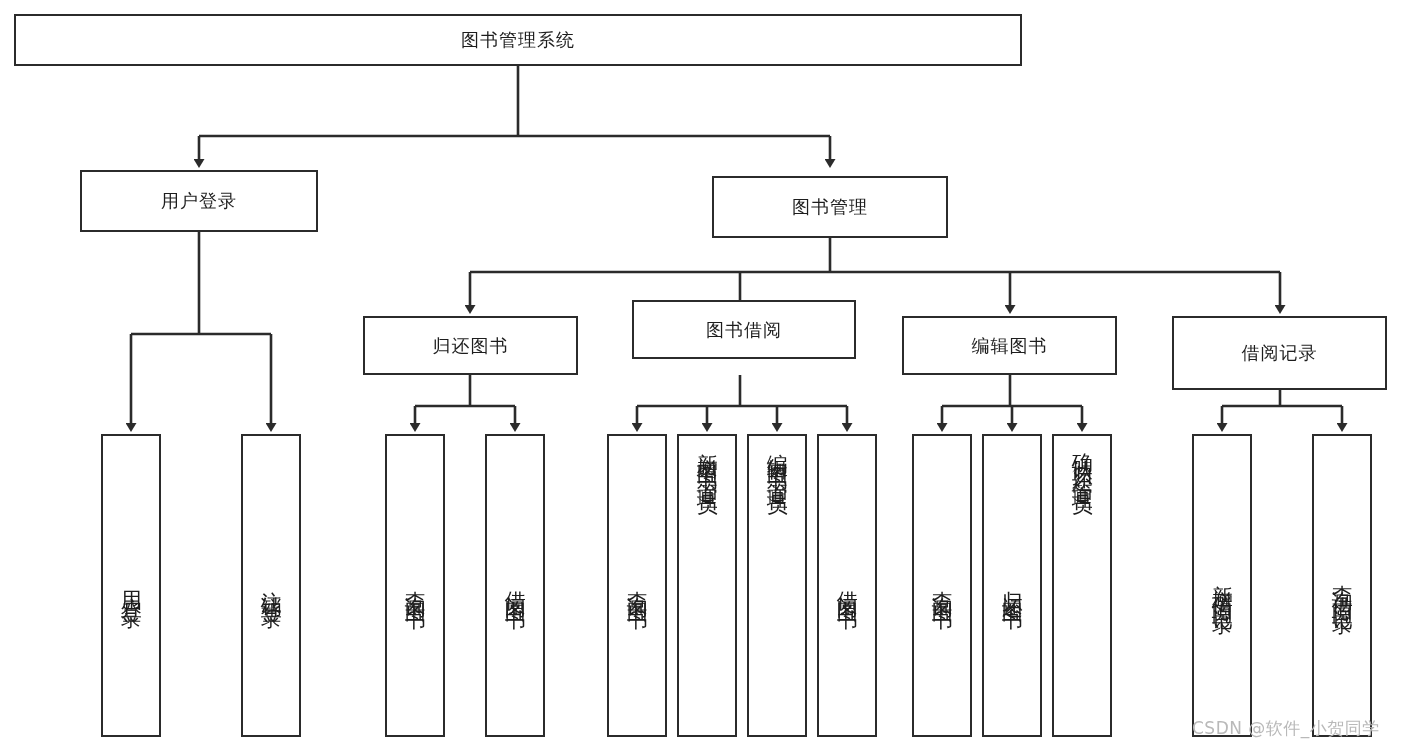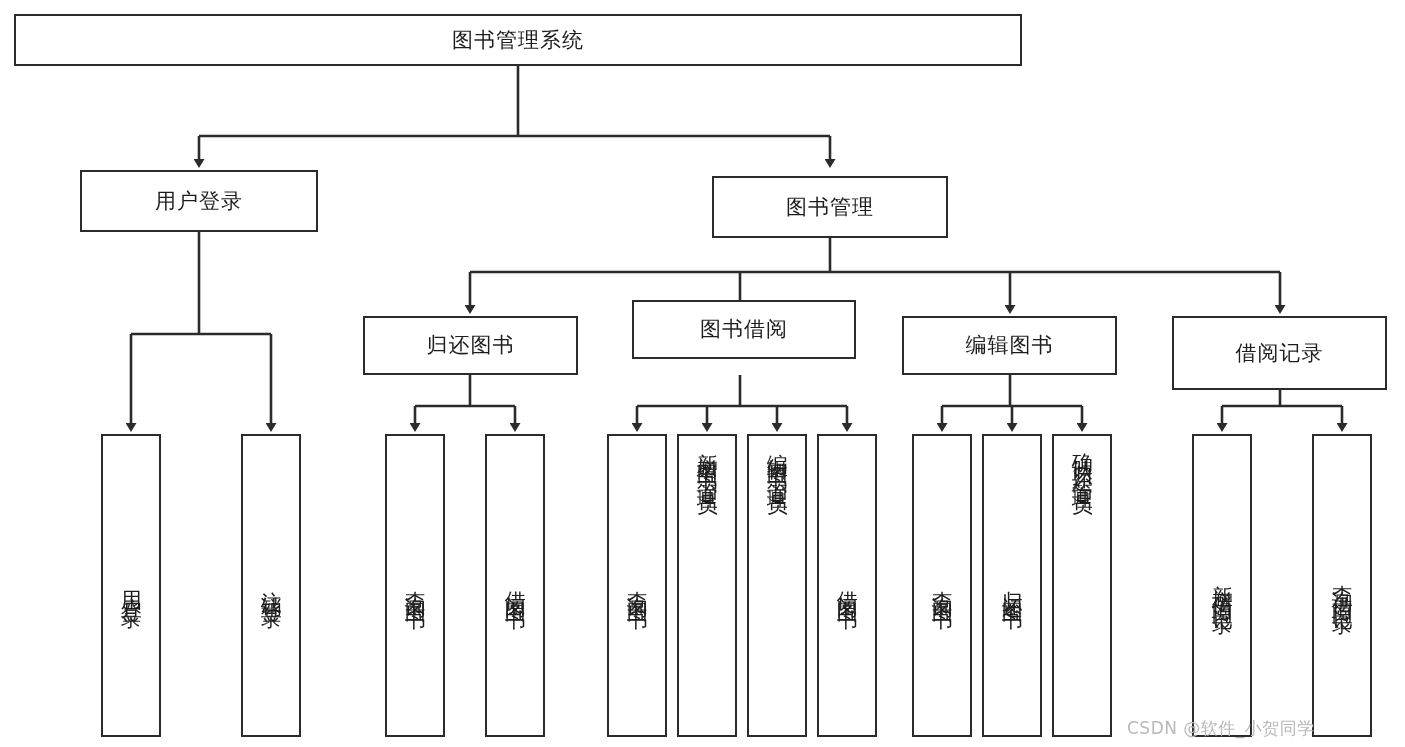--- a/index.html
+++ b/index.html
@@ -30,21 +30,21 @@
     position: absolute;
     box-sizing: border-box;
     border: 2px solid #2b2b2b;
     background: #ffffff;
     display: flex;
     align-items: center;
     justify-content: center;
     color: #1d1d1d;
   }
   .node.h {
-    font-size: 21px;
+    font-size: 18px;
     letter-spacing: 1px;
   }
   .node.h .label {
     white-space: nowrap;
     line-height: 1;
   }
   .node.leaf {
     font-size: 21px;
   }
   .node.leaf .label {
@@ -175,15 +175,15 @@
   <div class="node leaf" style="left:1052px; top:434px; width:60px; height:303px; align-items:flex-start;">
     <span class="label">确认归还（管理员）</span>
   </div>
   <div class="node leaf" style="left:1192px; top:434px; width:60px; height:303px;">
     <span class="label">新增借阅记录</span>
   </div>
   <div class="node leaf" style="left:1312px; top:434px; width:60px; height:303px;">
     <span class="label">查询借阅记录</span>
   </div>
 
-  <div class="watermark" style="left:1127px; top:717px;">CSDN @软件_小贺同学</div>
+  <div class="watermark" style="left:1192px; top:717px;">CSDN @软件_小贺同学</div>
 
 </div>
 
 </body></html>

